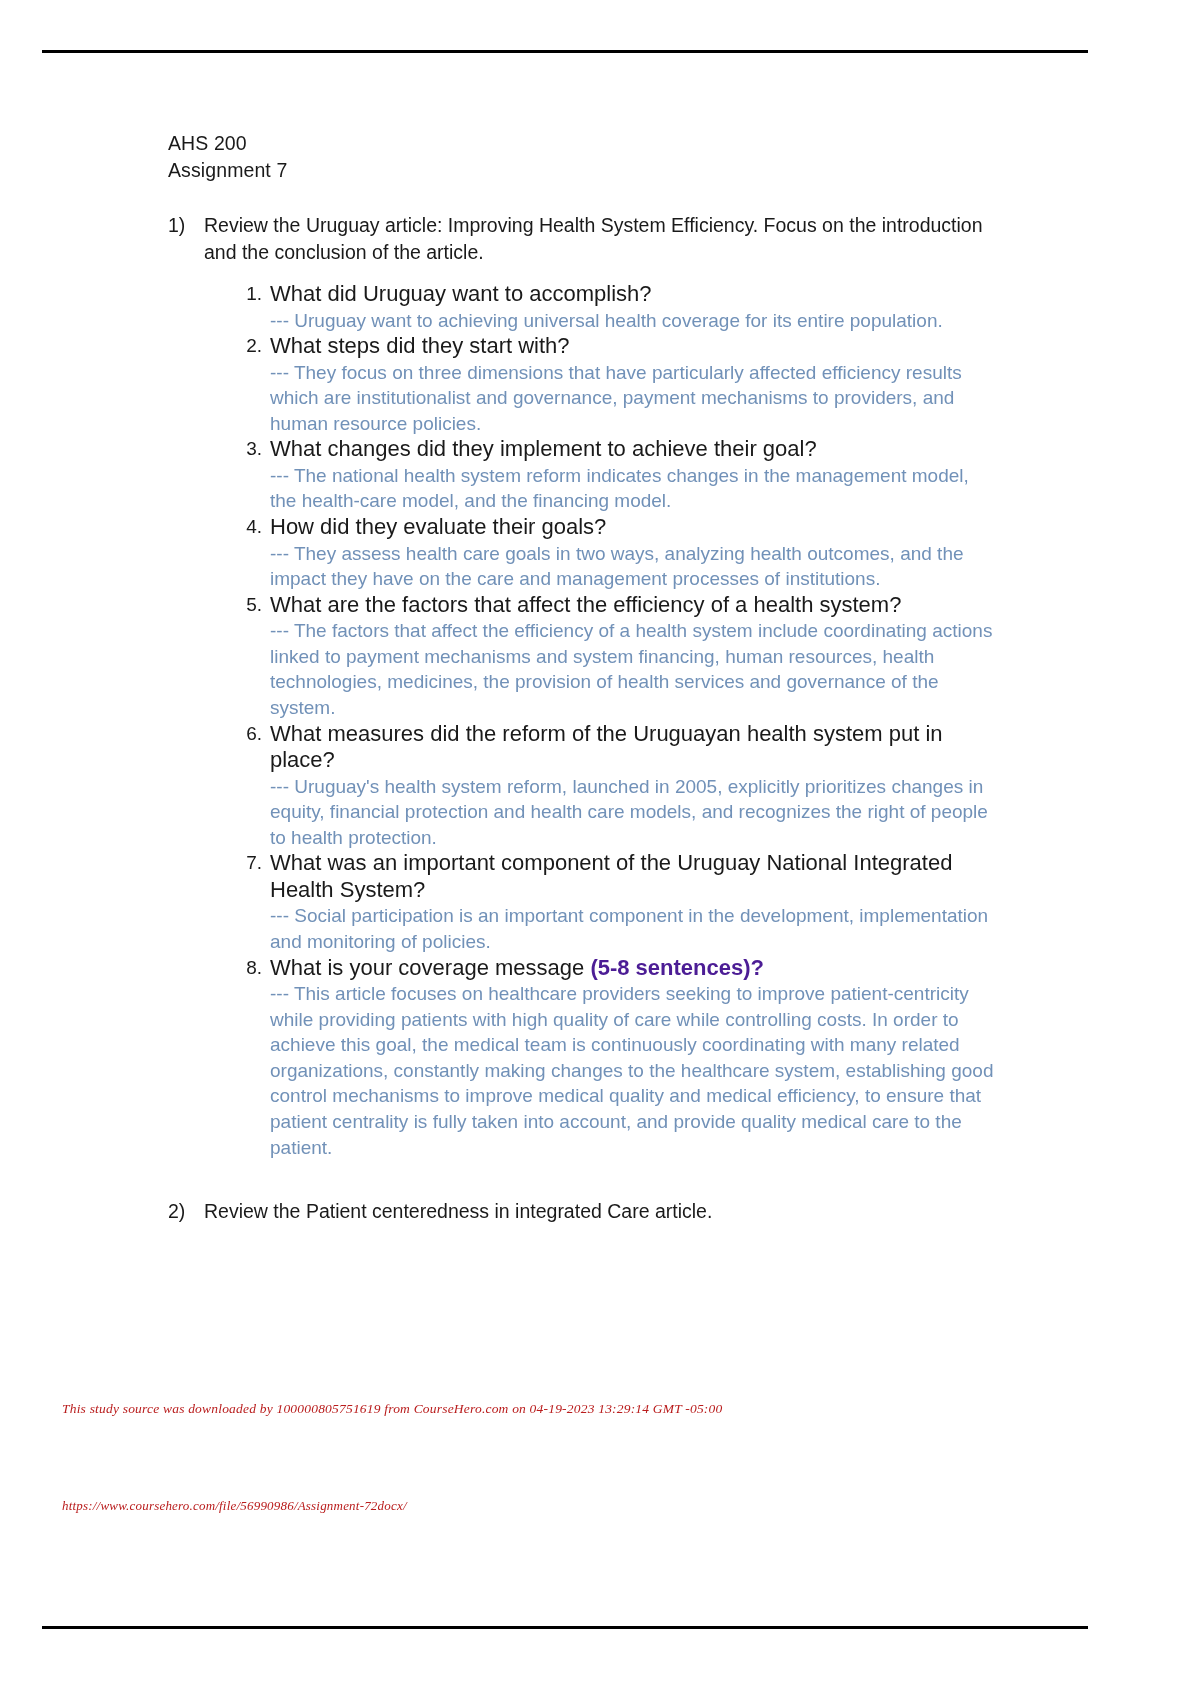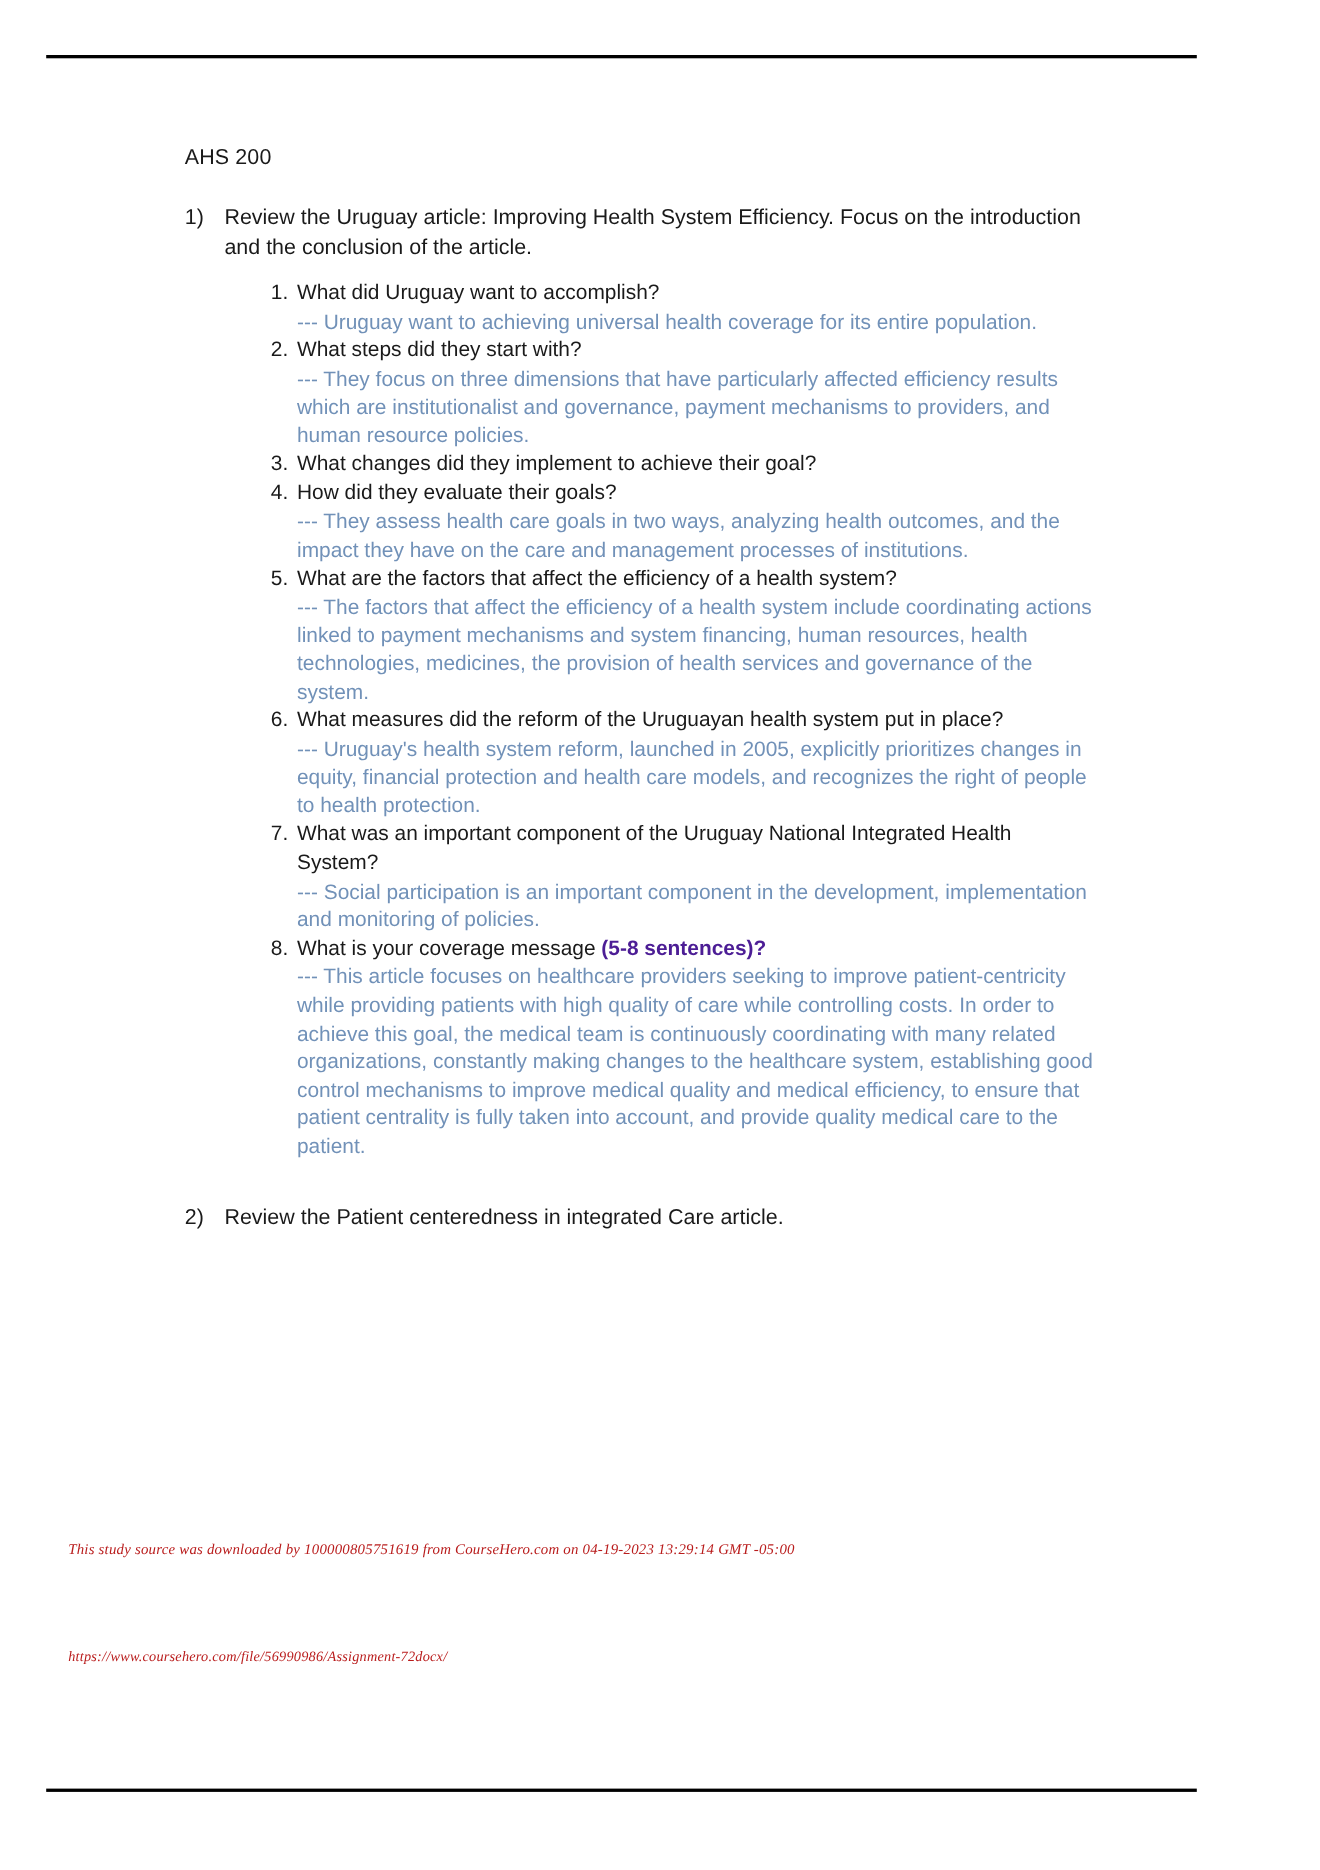--- a/index.html
+++ b/index.html
@@ -93,21 +93,21 @@
     position: absolute;
     left: 0;
     top: 0;
     width: 26px;
     text-align: right;
     font-size: 19px;
     line-height: 26.5px;
     color: #1a1a1a;
   }
   .question {
-    font-size: 19px;
+    font-size: 22px;
     line-height: 26.5px;
     color: #1a1a1a;
   }
   .answer {
     font-size: 19px;
     line-height: 25.6px;
     color: #7191b8;
   }
   .bold {
     font-weight: bold;
@@ -142,20 +142,21 @@
 <body>
 
 <div class="page">
 
   <div class="rule-top"></div>
   <div class="rule-bottom"></div>
 
   <div class="content">
 
     <div class="doc-head">AHS 200</div>
+    <div class="doc-head">Assignment 7</div>
 
     <div class="gap-md"></div>
 
     <div class="l1-item">
       <span class="l1-marker">1)</span>
       <span class="l1-text">Review the Uruguay article: Improving Health System Efficiency.  Focus on the introduction and the conclusion of the article.</span>
     </div>
 
     <div class="gap-sm"></div>
 
@@ -169,20 +170,21 @@
 
       <div class="l2-item">
         <span class="l2-marker">2.</span>
         <div class="question">What steps did they start with?</div>
         <div class="answer">--- They focus on three dimensions that have particularly affected efficiency results which are institutionalist and governance, payment mechanisms to providers, and human resource policies.</div>
       </div>
 
       <div class="l2-item">
         <span class="l2-marker">3.</span>
         <div class="question">What changes did they implement to achieve their goal?</div>
+        <div class="answer">--- The national health system reform indicates changes in the management model, the health-care model, and the financing model.</div>
       </div>
 
       <div class="l2-item">
         <span class="l2-marker">4.</span>
         <div class="question">How did they evaluate their goals?</div>
         <div class="answer">--- They assess health care goals in two ways, analyzing health outcomes, and the impact they have on the care and management processes of institutions.</div>
       </div>
 
       <div class="l2-item">
         <span class="l2-marker">5.</span>

